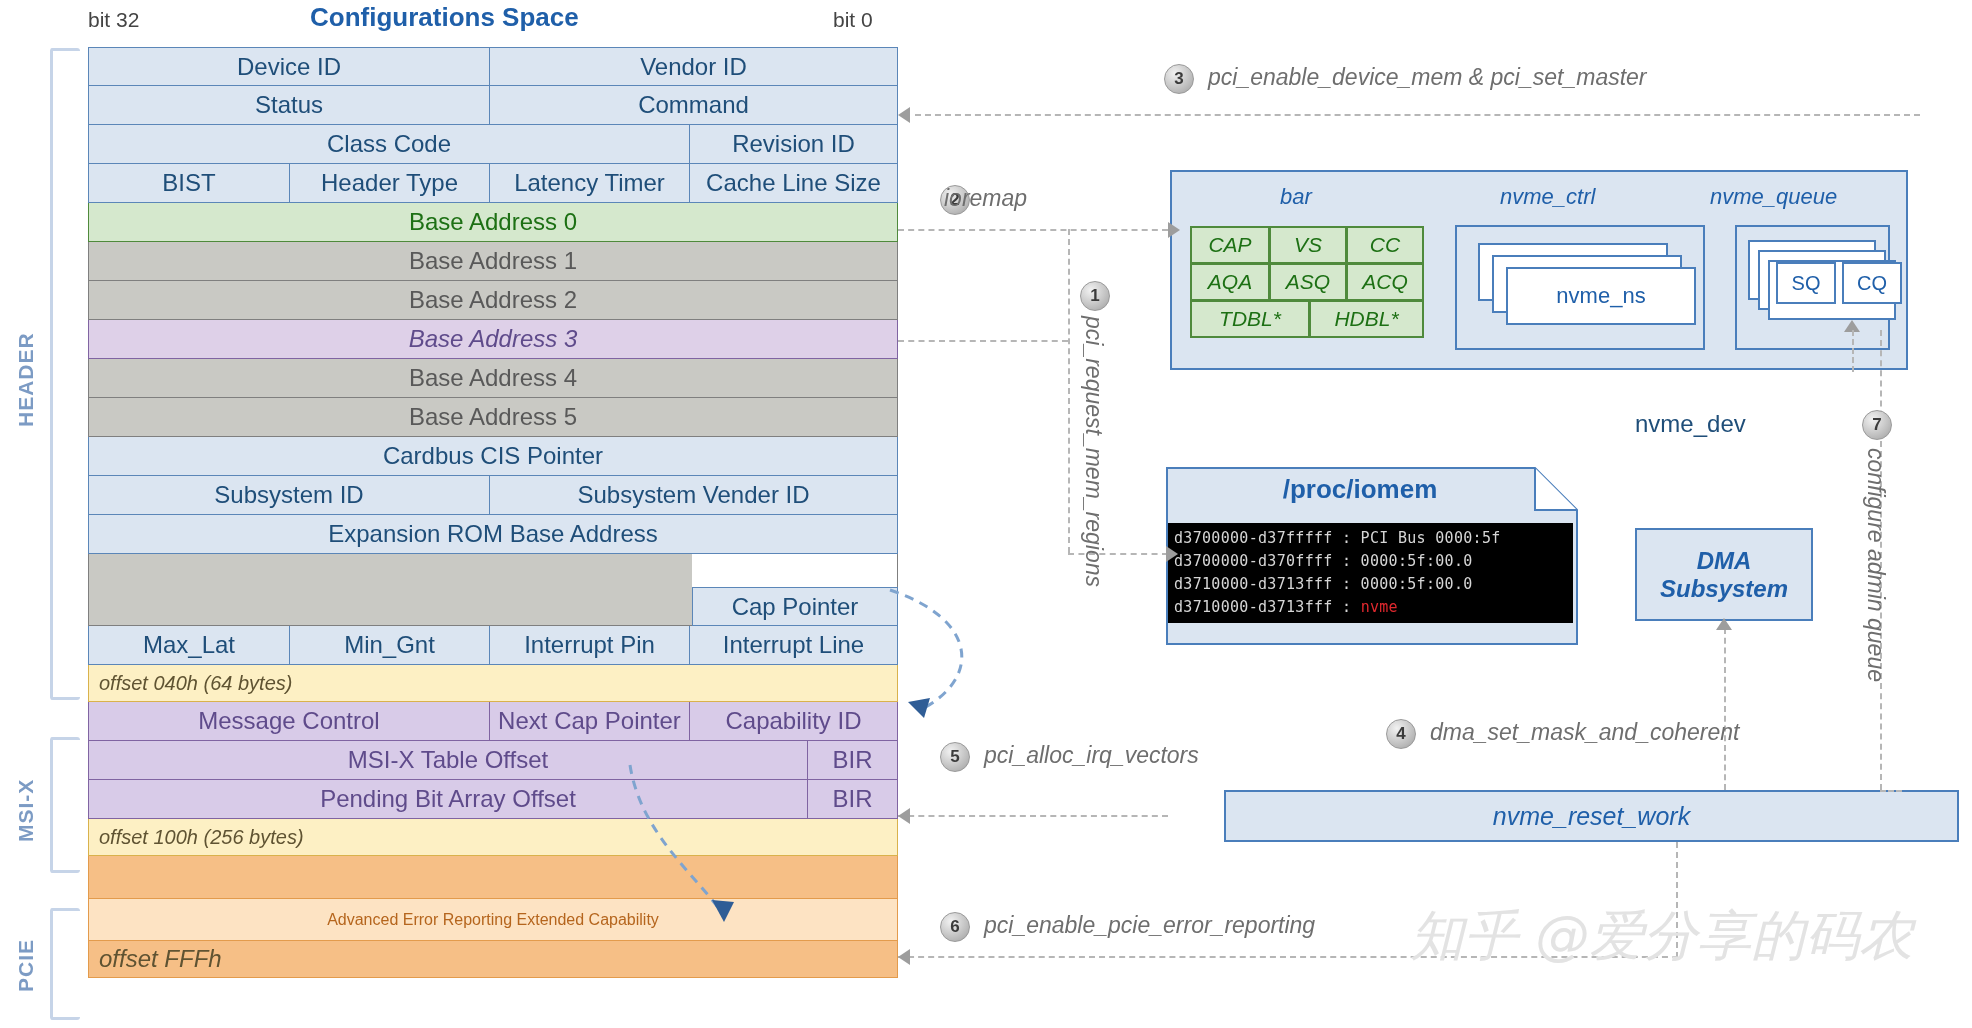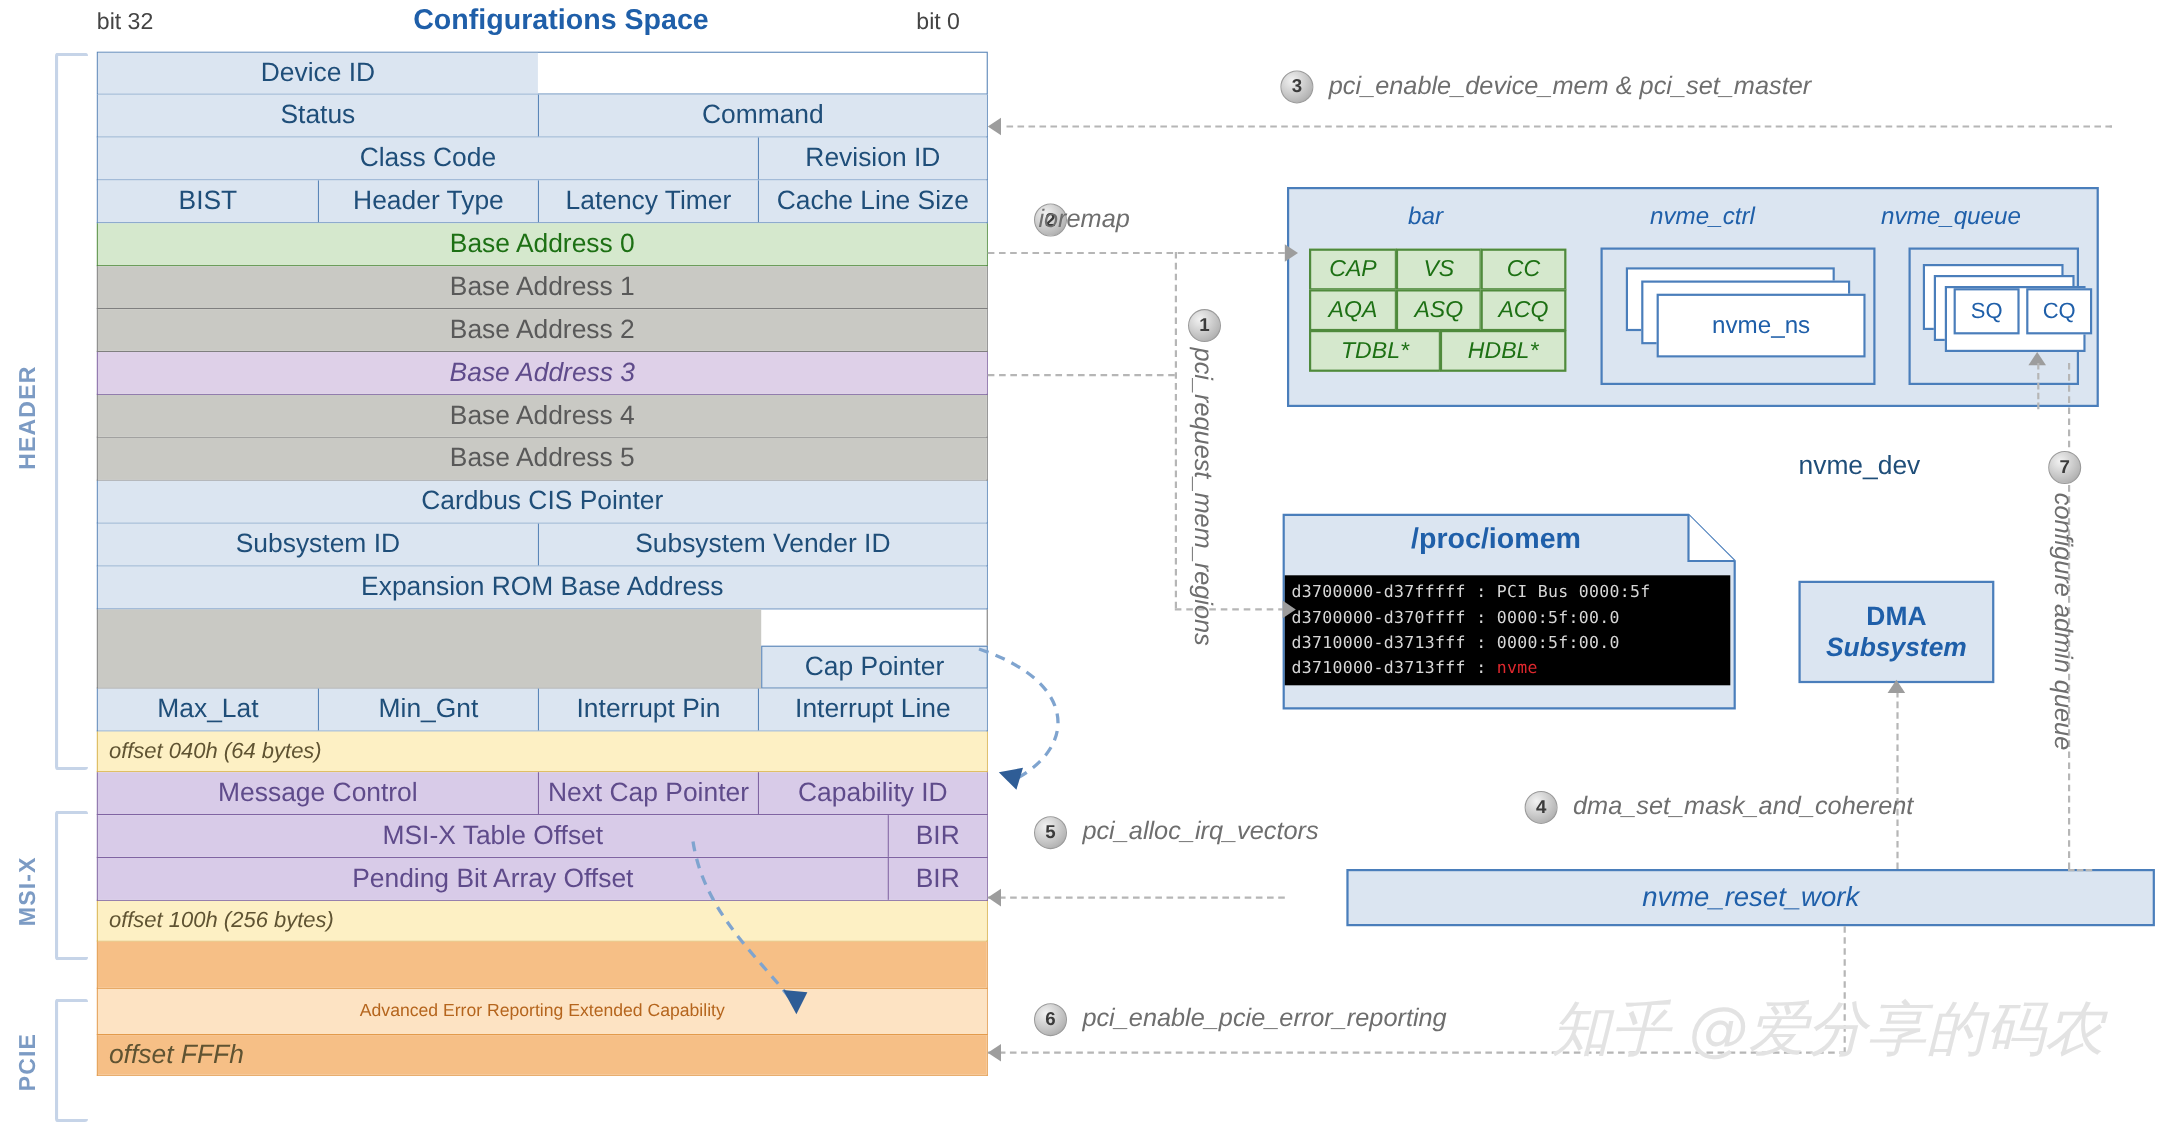--- a/index.html
+++ b/index.html
@@ -9,21 +9,21 @@
     background:#ffffff;
     font-family:"Liberation Sans", sans-serif;
     position:relative;
     overflow:hidden;
   }
   .canvas { position:absolute; inset:0; }
 
   
   #cfg-title {
     position:absolute; left:310px; top:2px; width:400px;
-    text-align:center; font-size:26px; font-weight:bold; color:#1f5fa9;
+    text-align:left; font-size:26px; font-weight:bold; color:#1f5fa9;
   }
   #bit32 { position:absolute; left:88px; top:8px; font-size:21px; color:#444; }
   #bit0  { position:absolute; left:833px; top:8px; font-size:21px; color:#444; }
 
   #cfg-table {
     position:absolute; left:88px; top:47px; width:810px;
   }
   .row { display:flex; width:100%; border:1px solid #5b86b8; border-top:none;
          height:39px; align-items:stretch; }
   .row:first-child { border-top:1px solid #5b86b8; }
@@ -144,20 +144,21 @@
 <div class="canvas">
 
   <div id="cfg-title">Configurations Space</div>
   <div id="bit32">bit 32</div>
   <div id="bit0">bit 0</div>
 
   <div id="cfg-table">
 
     <div class="row">
       <div class="cell" style="flex:0 0 400px">Device ID</div>
+      <div class="cell" style="flex:1">Vendor ID</div>
     </div>
 
     <div class="row">
       <div class="cell" style="flex:0 0 400px">Status</div>
       <div class="cell" style="flex:1">Command</div>
     </div>
 
     <div class="row">
       <div class="cell" style="flex:0 0 600px">Class Code</div>
       <div class="cell" style="flex:1">Revision ID</div>
@@ -296,21 +297,21 @@
     <div id="iomem-title">/proc/iomem</div>
     <div id="iomem-term">
       <div>d3700000-d37fffff : PCI Bus 0000:5f</div>
       <div>d3700000-d370ffff : 0000:5f:00.0</div>
       <div>d3710000-d3713fff : 0000:5f:00.0</div>
       <div><span>d3710000-d3713fff : </span><span class="nvme">nvme</span></div>
     </div>
   </div>
 
   <div class="box" style="left:1635px; top:528px; width:178px; height:93px; display:flex; flex-direction:column; align-items:center; justify-content:center;">
-    <div style="font-size:24px; font-weight:bold; color:#1f5fa9;">DMA</div>
+    <div style="font-size:24px; font-weight:bold; font-style:italic; color:#1f5fa9;">DMA</div>
     <div style="font-size:24px; font-weight:bold; font-style:italic; color:#1f5fa9;">Subsystem</div>
   </div>
 
   <div class="box" style="left:1224px; top:790px; width:735px; height:52px; display:flex; align-items:center; justify-content:center;">
     <div style="font-size:25px; font-style:italic; color:#1f5fa9;">nvme_reset_work</div>
   </div>
 
   <div class="dash-h" style="left:915px; top:114px; width:1005px;"></div>
   <div class="dash-v" style="left:1918px; top:114px; height:2px;"></div>
   <div class="arrow-l" style="left:898px; top:107px;"></div>

